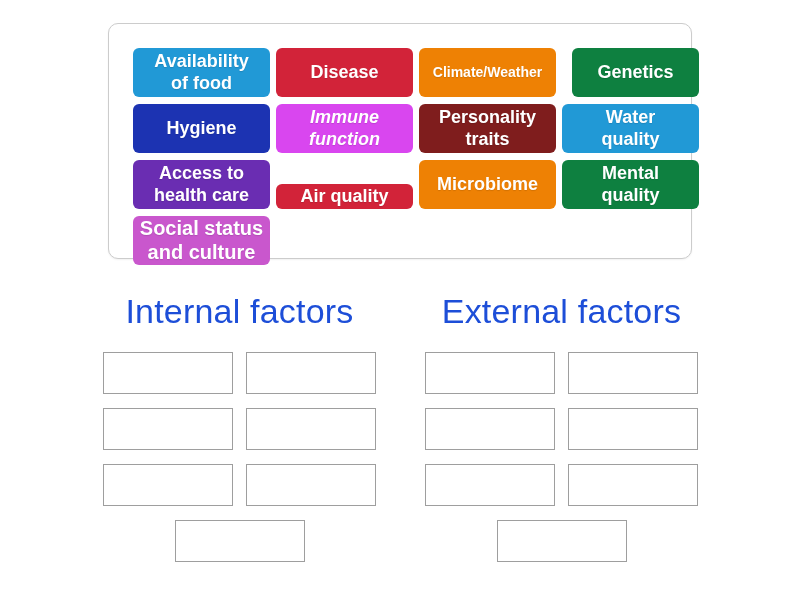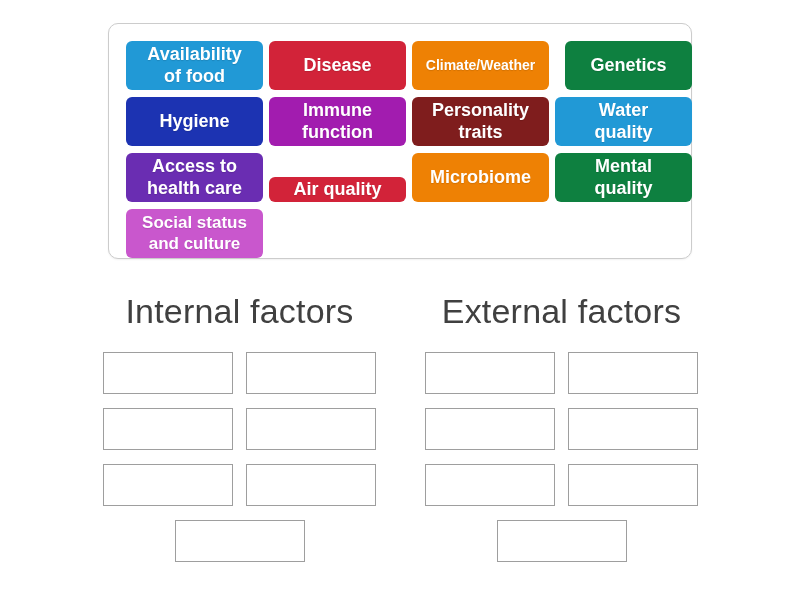--- a/index.html
+++ b/index.html
@@ -17,51 +17,51 @@
     left: 108px; top: 23px;
     width: 584px; height: 236px;
     background: #ffffff;
     border: 1px solid #cccccc;
     border-radius: 10px;
     box-shadow: 0 1px 2px rgba(0,0,0,0.06);
     display: grid;
     grid-template-columns: repeat(4, 137px);
     grid-auto-rows: 49px;
     gap: 7px 6px;
-    padding: 17px;
+    padding: 24px;
   }
   .tile {
     border-radius: 6px;
     color: #ffffff;
     font-weight: bold;
     font-size: 18px;
     line-height: 1.18;
     display: flex;
     align-items: center;
     justify-content: center;
     text-align: center;
     white-space: pre-line;
     cursor: pointer;
     text-shadow: 0 1px 1px rgba(0,0,0,0.12);
   }
   .tile.fs14 { font-size: 14px; }
-  .tile.fs17 { font-size: 17px; }
+  .tile.fs17 { font-size: 20px; }
 
   
   .group {
     position: absolute;
     top: 292px;
     width: 273px;
   }
   .group-internal { left: 103px; }
   .group-external { left: 425px; }
   .group-title {
     height: 60px;
     font-size: 34px;
-    color: #404040;
+    color: #1d4ed8;
     text-align: center;
     line-height: 1.15;
     letter-spacing: 0.2px;
   }
   .slot-row {
     display: flex;
     justify-content: space-between;
     margin-bottom: 14px;
   }
   .slot {
@@ -76,21 +76,21 @@
 </head>
 <body>
 
 <div class="tray">
   <div class="tile" style="background: rgb(33, 153, 214);">Availability
 of food</div>
   <div class="tile" style="background: rgb(210, 35, 57);">Disease</div>
   <div class="tile fs14" style="background: rgb(238, 129, 4);">Climate/Weather</div>
   <div class="tile" style="background: rgb(14, 128, 64); margin-left: 10px;">Genetics</div>
   <div class="tile" style="background: rgb(28, 51, 178);">Hygiene</div>
-  <div class="tile" style="background: #a21caf;">Immune
+  <div class="tile" style="background: #d946ef; font-style: italic;">Immune
 function</div>
   <div class="tile" style="background: #7f1d1d;">Personality
 traits</div>
   <div class="tile" style="background: rgb(33, 153, 214);">Water
 quality</div>
   <div class="tile" style="background: rgb(106, 45, 178);">Access to
 health care</div>
   <div class="tile" style="background: rgb(210, 35, 57); margin-top: 24px;">Air quality</div>
   <div class="tile" style="background: rgb(238, 129, 4);">Microbiome</div>
   <div class="tile" style="background: rgb(14, 128, 64);">Mental

